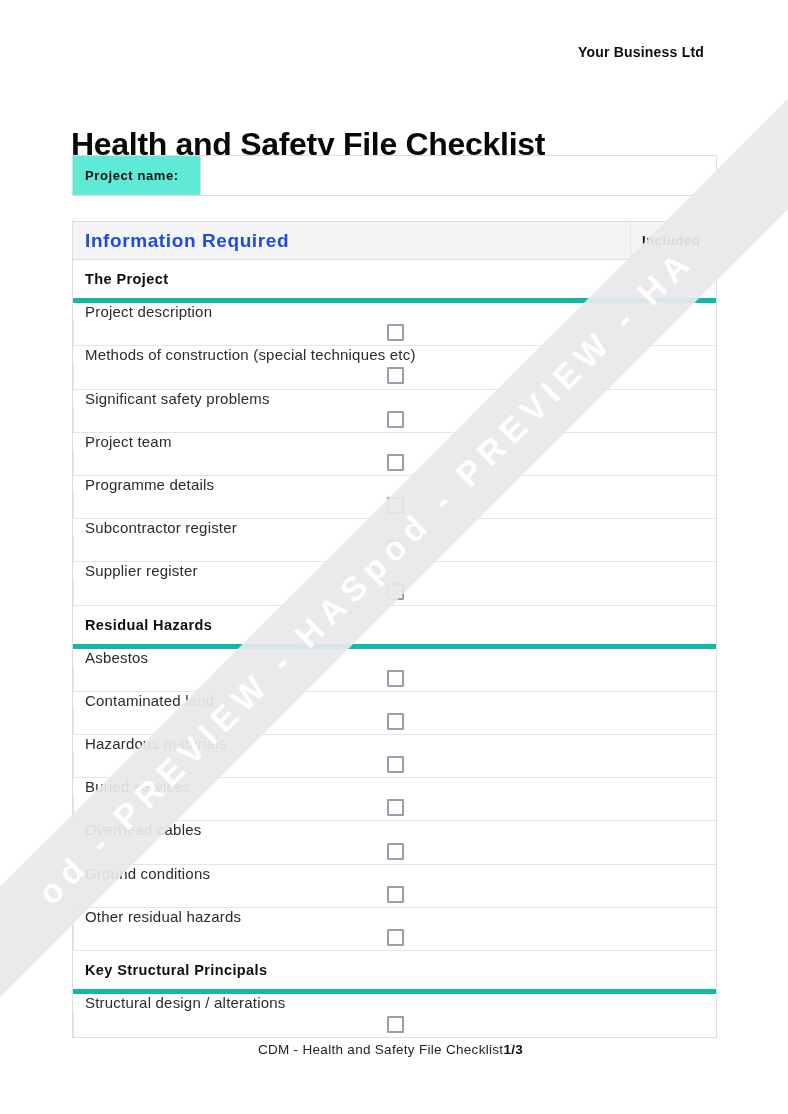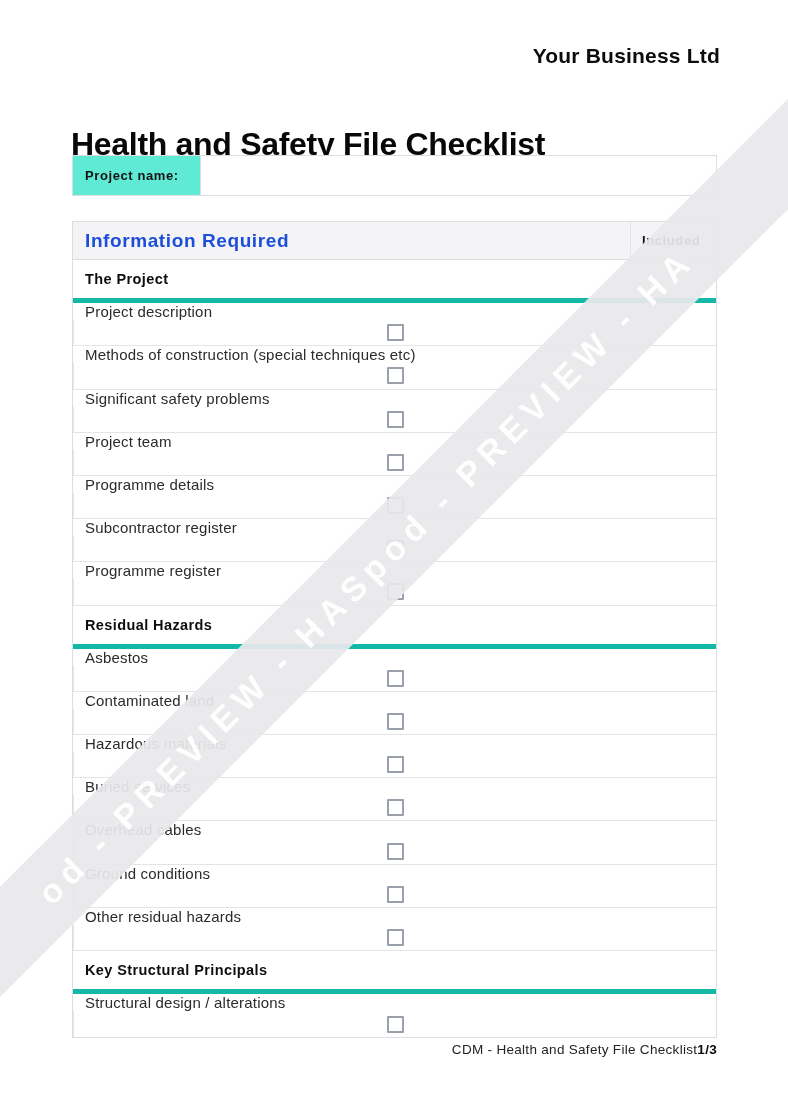--- a/index.html
+++ b/index.html
@@ -7,22 +7,22 @@
     width: 788px; height: 1114px;
     background: #ffffff;
     position: relative;
     overflow: hidden;
     font-family: "Liberation Sans", sans-serif;
     color: #1a1a1a;
   }
 
   
   .brand {
-    position: absolute; top: 44px; right: 68px;
-    font-size: 21px; font-weight: bold; letter-spacing: 0.2px;
+    position: absolute; top: 44px; right: 84px;
+    font-size: 14px; font-weight: bold; letter-spacing: 0.2px;
     color: #0c0c0c;
   }
   .page-title {
     position: absolute; top: 105px; left: 71px;
     font-size: 32px; font-weight: bold; letter-spacing: -0.3px;
     color: #080808;
   }
 
   
   .project-box {
@@ -91,21 +91,21 @@
   }
   .checkbox {
     width: 13px; height: 13px;
     border: 2px solid #9aa0ab; border-radius: 1px;
     background: #ffffff; cursor: pointer;
   }
 
   
   .footer {
     position: absolute; left: 64px; right: 71px; top: 1042px;
-    display: flex; justify-content: flex-end; align-items: baseline;
+    display: flex; justify-content: center; align-items: baseline;
     font-size: 13.5px; letter-spacing: 0.3px; color: #232323;
   }
   .footer-page { font-weight: bold; color: #0c0c0c; }
 
   
   .watermark-band {
     position: absolute;
     left: -306px; top: 509px;
     width: 1400px; height: 78px;
     transform: rotate(-45deg);
@@ -179,21 +179,21 @@
   </div>
 
   <div class="item-row">
     <div class="item-label">Subcontractor register</div>
     <div class="item-check">
       <span class="checkbox"></span>
     </div>
   </div>
 
   <div class="item-row">
-    <div class="item-label">Programme register</div>
+    <div class="item-label">Supplier register</div>
     <div class="item-check">
       <span class="checkbox"></span>
     </div>
   </div>
 
   <div class="section-row">
     <span>Residual Hazards</span>
   </div>
 
   <div class="item-row">

